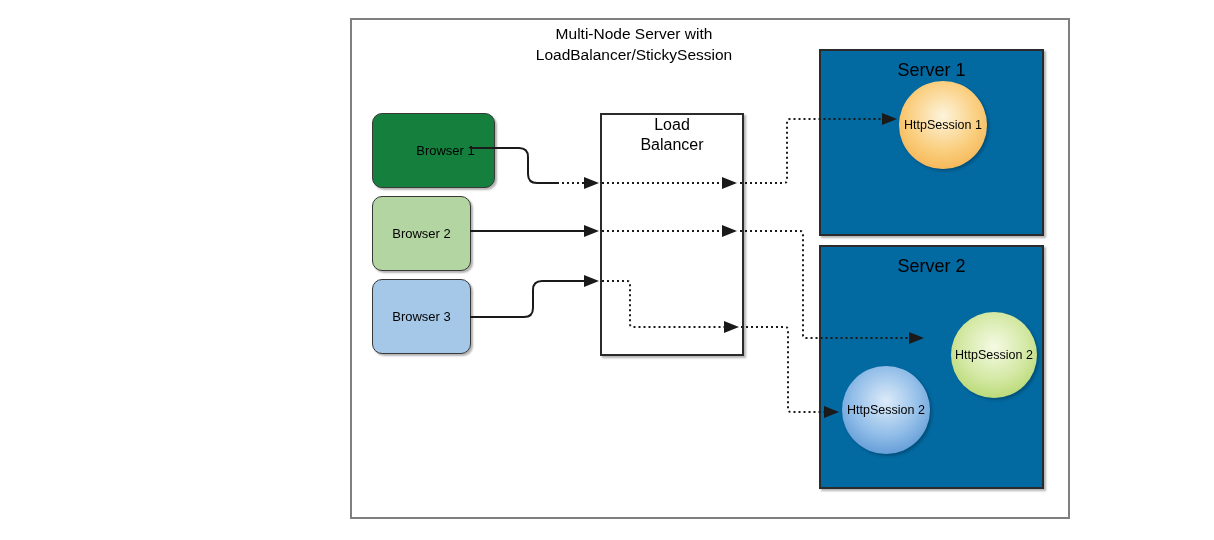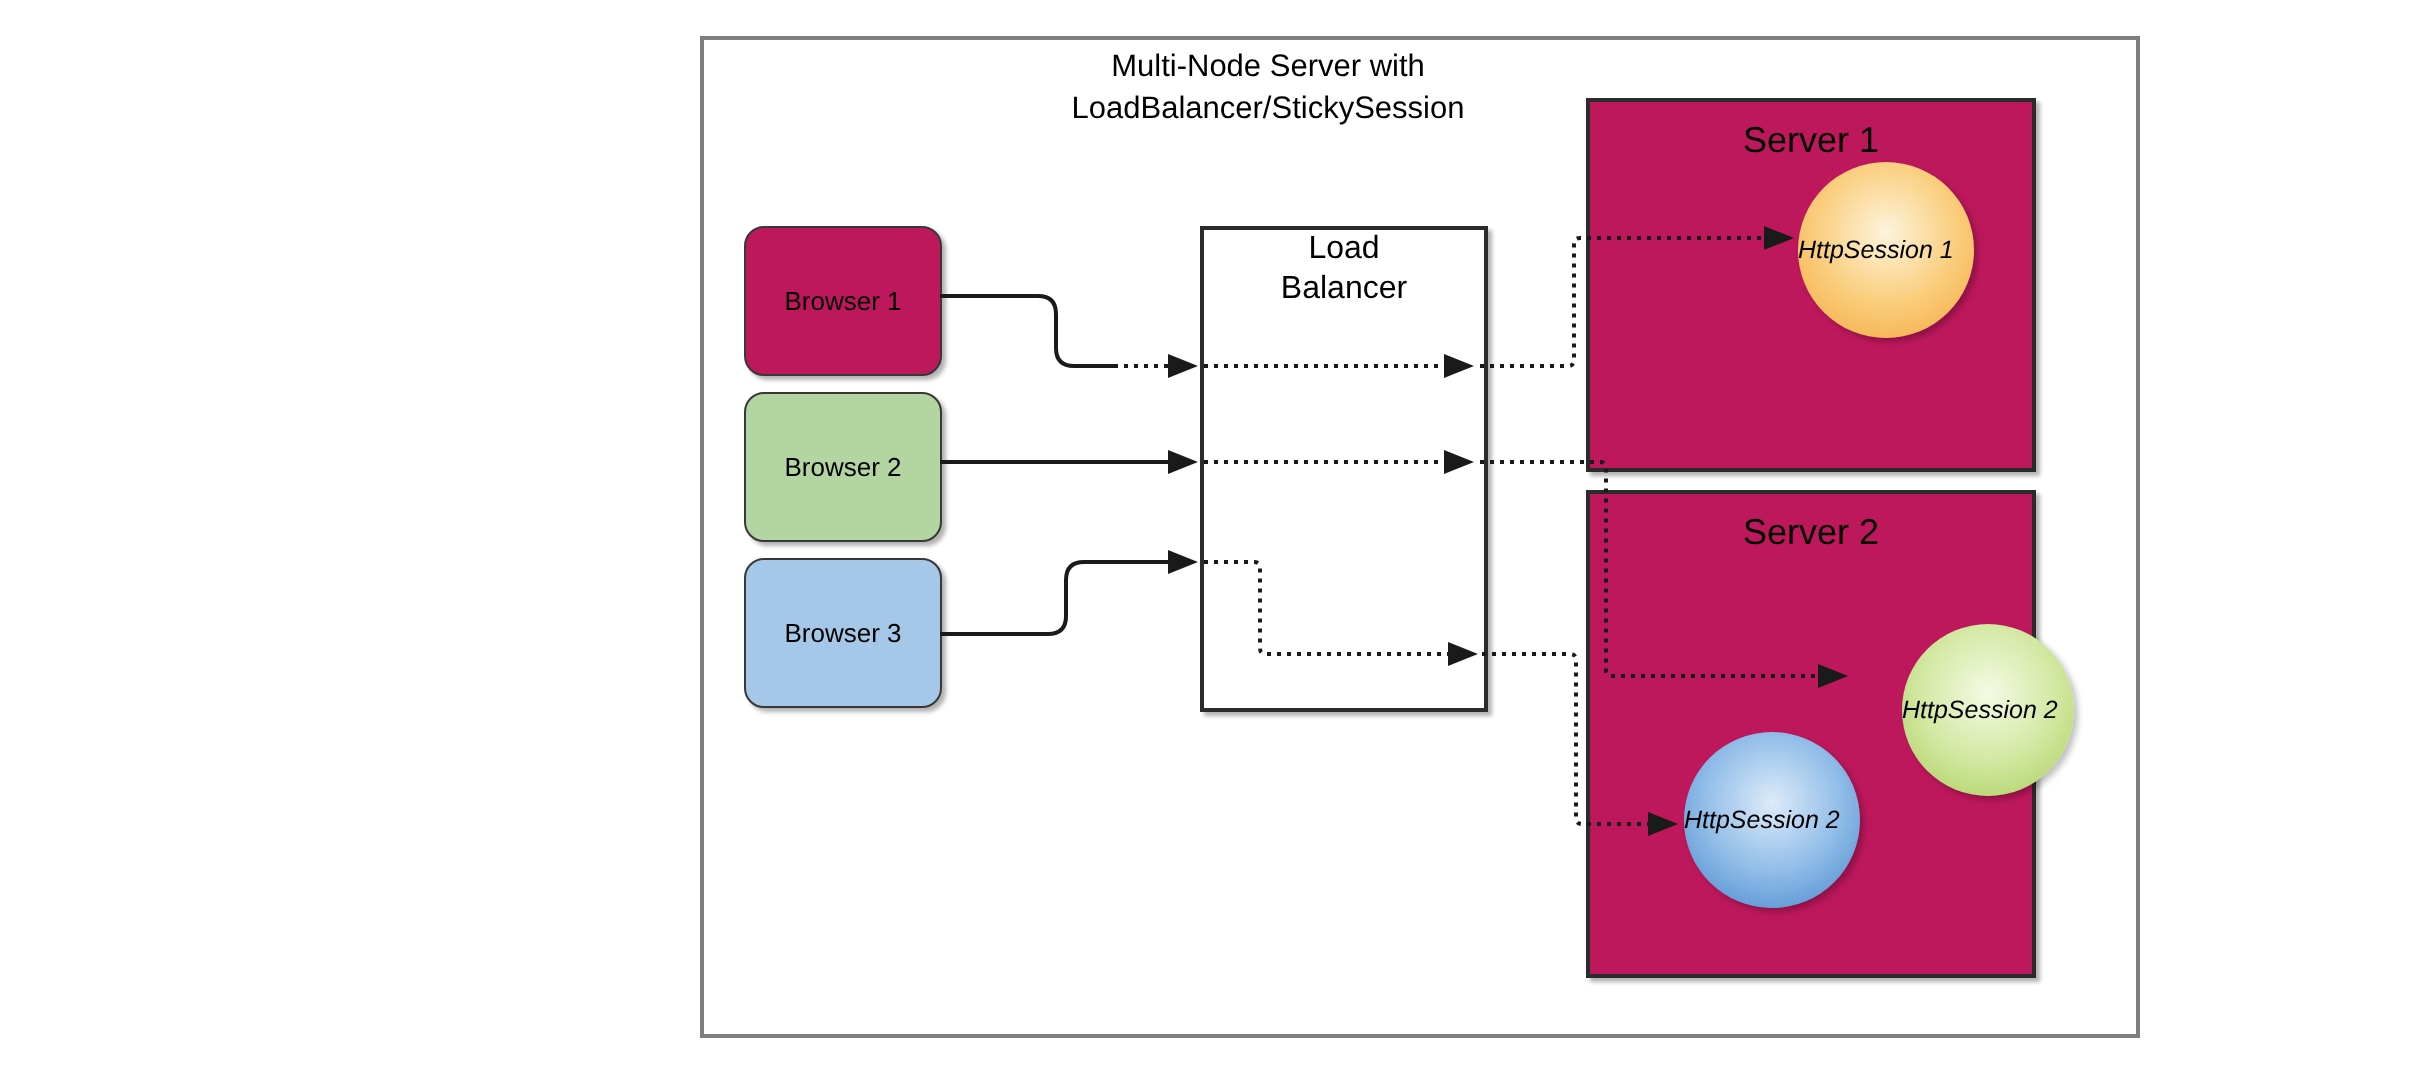--- a/index.html
+++ b/index.html
@@ -26,53 +26,52 @@
     font-size:15.5px;line-height:21px;
   }
   
   .browser{
     left:372px;width:97px;height:73px;
     border:1.5px solid #383838;border-radius:10px;
     box-shadow:2px 2px 2px rgba(0,0,0,0.3);
     display:flex;align-items:center;justify-content:center;
     font-size:13px;
   }
-  #browser-1{top:113px;background:#be185d;}
+  #browser-1{top:113px;background:#15803d;padding-left:24px;}
   #browser-2{top:196px;background:#b3d5a1;}
   #browser-3{top:279px;background:#a5c8e9;}
   
   #load-balancer{
     left:600px;top:113px;width:140px;height:239px;
     border:2px solid #2b2b2b;background:#fff;
     box-shadow:2px 2px 2px rgba(0,0,0,0.3);
     display:flex;align-items:flex-start;justify-content:center;
   }
   #load-balancer .lbl{
     width:90px;text-align:center;
     font-size:16px;line-height:20px;
   }
   
   .server-box{
-    left:793px;width:221px;
-    border:2px solid #2b2b2b;background:#be185d;
+    left:819px;width:221px;
+    border:2px solid #2b2b2b;background:#0369a1;
     box-shadow:2px 2px 2px rgba(0,0,0,0.3);
   }
   #server-1{top:49px;height:183px;}
   #server-2{top:245px;height:240px;}
   .server-label{
     width:100%;text-align:center;padding-top:9px;
     font-size:18px;
   }
   
   .session{
     border-radius:50%;
-    display:flex;align-items:center;
+    display:flex;align-items:center;justify-content:center;
     font-size:12.5px;
     box-shadow:2px 2px 3px rgba(0,0,0,0.25);
-    font-style:italic;
   }
   #session-1{
     left:899px;top:81px;width:88px;height:88px;
     background:radial-gradient(circle at 50% 40%, #fdf4dc 0%, #facd7c 52%, #f2a63b 100%);
   }
   #session-2{
     left:927px;top:312px;width:86px;height:86px;
     background:radial-gradient(circle at 50% 40%, #f4fae4 0%, #d5e9a6 48%, #a6ce56 100%);
     margin-left:24px;
   }

